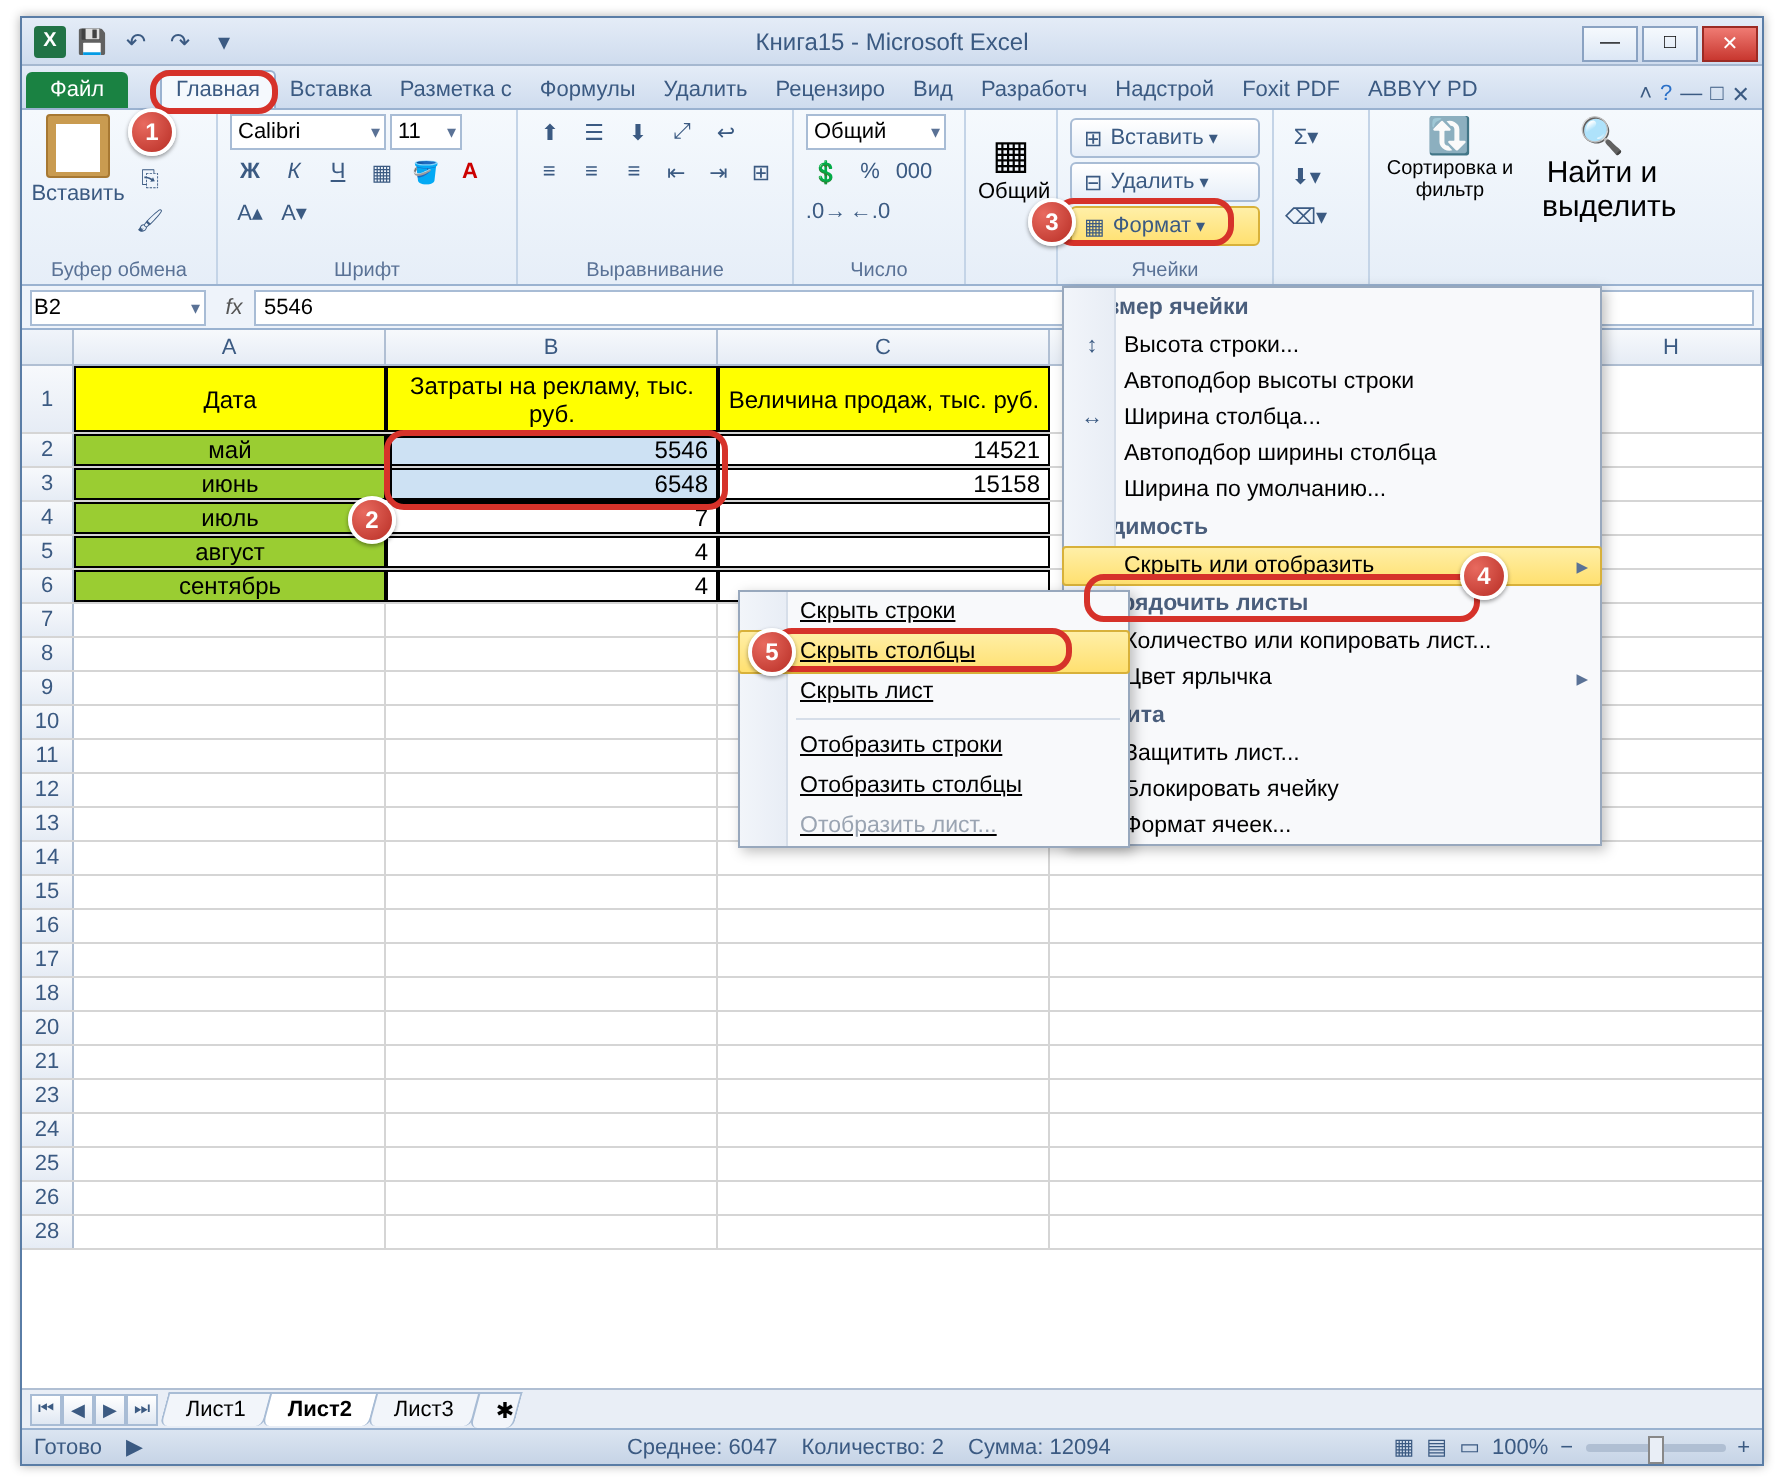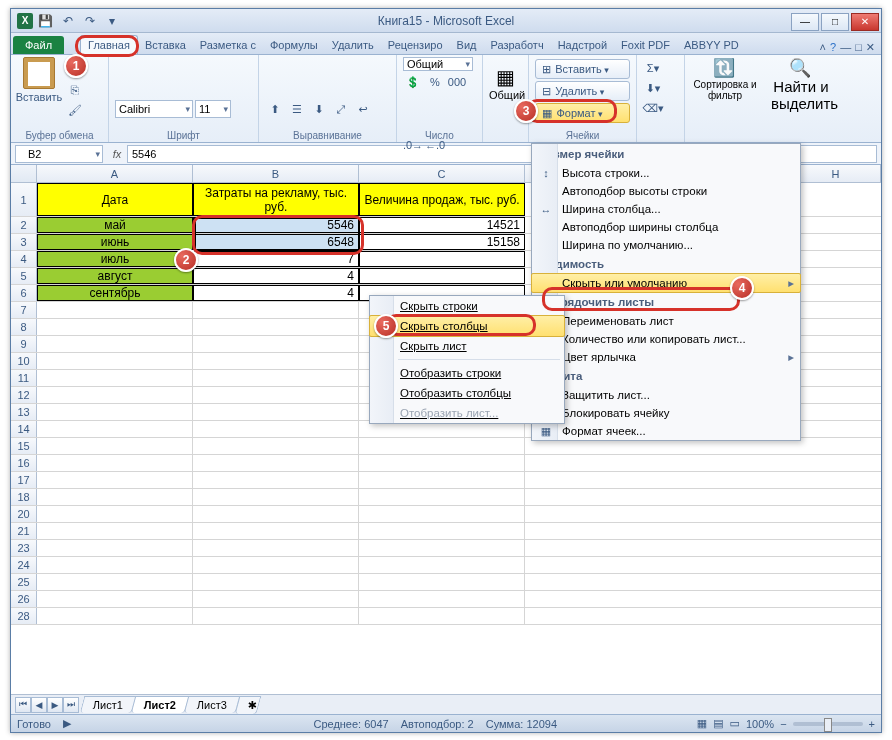--- a/index.html
+++ b/index.html
@@ -24,30 +24,30 @@
   .rtab-right { margin-left:auto; display:flex; gap:4px; padding-right:4px; color:#3b5a82; }
   .hl-red { border:3px solid #d6322a; border-radius:10px; position:absolute; pointer-events:none; }
 
   
   .ribbon { height: 88px; background:linear-gradient(#f5f9fd,#e6eef8); border-bottom:1px solid #9ab2d0; display:flex; position:relative; font-size:11px; }
   .group { border-right:1px solid #c4d4e7; padding:2px 6px 0 6px; display:flex; flex-direction:column; position:relative; }
   .group-lab { position:absolute; bottom:1px; left:0; right:0; text-align:center; color:#5a7296; font-size:10px; }
   .paste-big { width:44px; display:flex;flex-direction:column;align-items:center; gap:2px; color:#3b5a82; }
   .clipboard-ic { width:32px; height:32px; background:#c99b50; border:1px solid #a77832; border-radius:2px; position:relative; }
   .clipboard-ic::after { content:""; position:absolute; inset:4px; bottom:2px; background:#fff; }
-  .font-row { display:flex; gap:2px; align-items:center; margin-bottom:2px;margin-top:43px; }
+  .font-row { display:flex; gap:2px; align-items:center; margin-bottom:2px; }
   .combo { height:18px; border:1px solid #a8bcd5; background:#fff; display:flex; align-items:center; padding:0 14px 0 3px; font-size:11px; position:relative; }
   .combo::after { content:"▾"; position:absolute; right:2px; font-size:9px; color:#5a7296; }
   .ribbon-btn { width:20px; height:18px; display:flex;align-items:center;justify-content:center; color:#3b5a82; }
   .popbtn { border:1px solid #a8bcd5; border-radius:3px; background:linear-gradient(#fff,#e6eef8); padding:1px 6px; display:flex;align-items:center;gap:4px; height:20px; color:#3b5a82; font-size:11px; }
   .popbtn .dd::after { content:" ▾"; font-size:9px; }
 
   
   .fbarwrap { height:22px; border-bottom:1px solid #9ab2d0; display:flex; align-items:center; background:#eef3fa; font-size:11px; }
-  .namebox { width:88px; height:18px; margin:0 4px; border:1px solid #a8bcd5; background:#fff; padding:0 12px; display:flex; align-items:center; position:relative; }
+  .namebox { width:88px; height:18px; margin:0 4px; border:1px solid #a8bcd5; background:#fff; padding:0 1px; display:flex; align-items:center; position:relative; }
   .namebox::after { content:"▾"; position:absolute; right:2px; font-size:9px; color:#5a7296; }
   .fx { width:20px; text-align:center; font-style:italic; color:#555; }
   .fbar { flex:1; height:18px; border:1px solid #a8bcd5; background:#fff; padding:0 4px; display:flex; align-items:center; margin-right:4px; }
 
   
   .gridwrap { position:absolute; top:156px; left:0; right:0; bottom:38px; background:#fff; }
   .colhdrs { height:18px; display:flex; background:linear-gradient(#f7f9fc,#e6ecf5); border-bottom:1px solid #b0bfd3; font-size:11px; color:#3b5a82; }
   .rowhdr-space { width:26px; border-right:1px solid #b0bfd3; background:linear-gradient(#f0f4fa,#e1e9f3); }
   .colhdr { border-right:1px solid #b0bfd3; display:flex; align-items:center; justify-content:center; }
   .colA{width:156px}.colB{width:166px}.colC{width:166px}.colN{width:90px}
@@ -442,26 +442,23 @@
         <span>Ширина столбца...</span>
       </div>
     <div class="fmt-item">
         <span>Автоподбор ширины столбца</span>
       </div>
     <div class="fmt-item">
         <span>Ширина по умолчанию...</span>
       </div>
     <div class="fmt-hdr">Видимость</div>
     <div class="fmt-item sub hov">
-        <span>Скрыть или умолчанию</span>
+        <span>Скрыть или отобразить</span>
       </div>
     <div class="fmt-hdr">Упорядочить листы</div>
-    <div class="fmt-item">
-        <span>Переименовать лист</span>
-      </div>
     <div class="fmt-item">
         <span>Количество или копировать лист...</span>
       </div>
     <div class="fmt-item sub">
         <span>Цвет ярлычка</span>
       </div>
     <div class="fmt-hdr">Защита</div>
     <div class="fmt-item">
         <span class="ic">🔒</span>
         <span>Защитить лист...</span>
@@ -497,21 +494,21 @@
     <div class="stab"><span>Лист1</span></div>
     <div class="stab active"><span>Лист2</span></div>
     <div class="stab"><span>Лист3</span></div>
     <div class="stab" style="width:22px"><span>✱</span></div>
   </div>
 
   <div class="status">
     <span>Готово</span>
     <span>▶</span>
     <span style="margin-left:230px"><span>Среднее:</span> <span>6047</span></span>
-    <span><span>Автоподбор:</span> <span>2</span></span>
+    <span><span>Количество:</span> <span>2</span></span>
     <span><span>Сумма:</span> <span>12094</span></span>
     <div class="right">
       <span>▦</span>
       <span>▤</span>
       <span>▭</span>
       <span>100%</span>
       <span>−</span>
       <div class="zoom-slider"></div>
       <span>+</span>
     </div>

